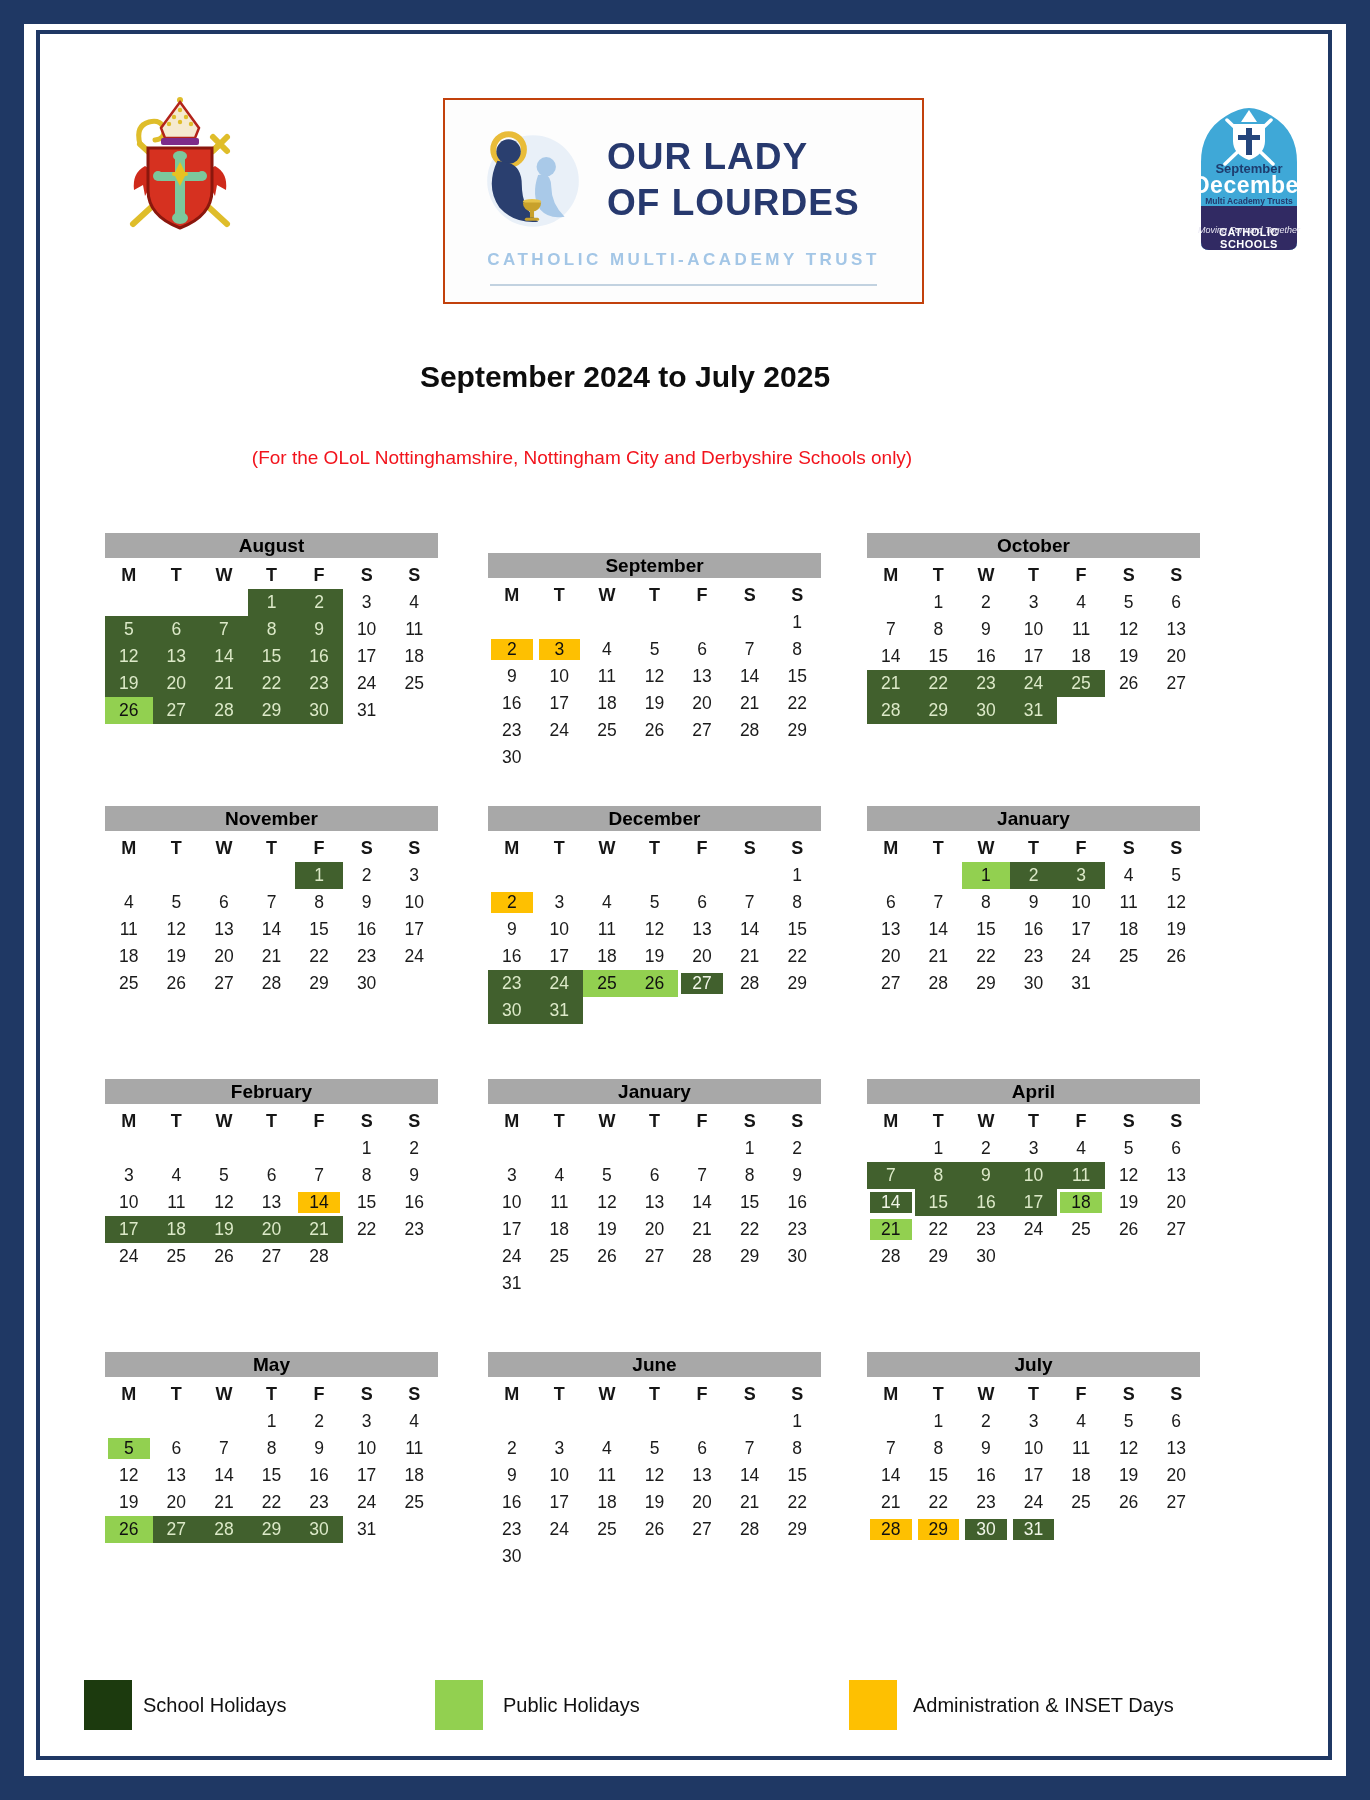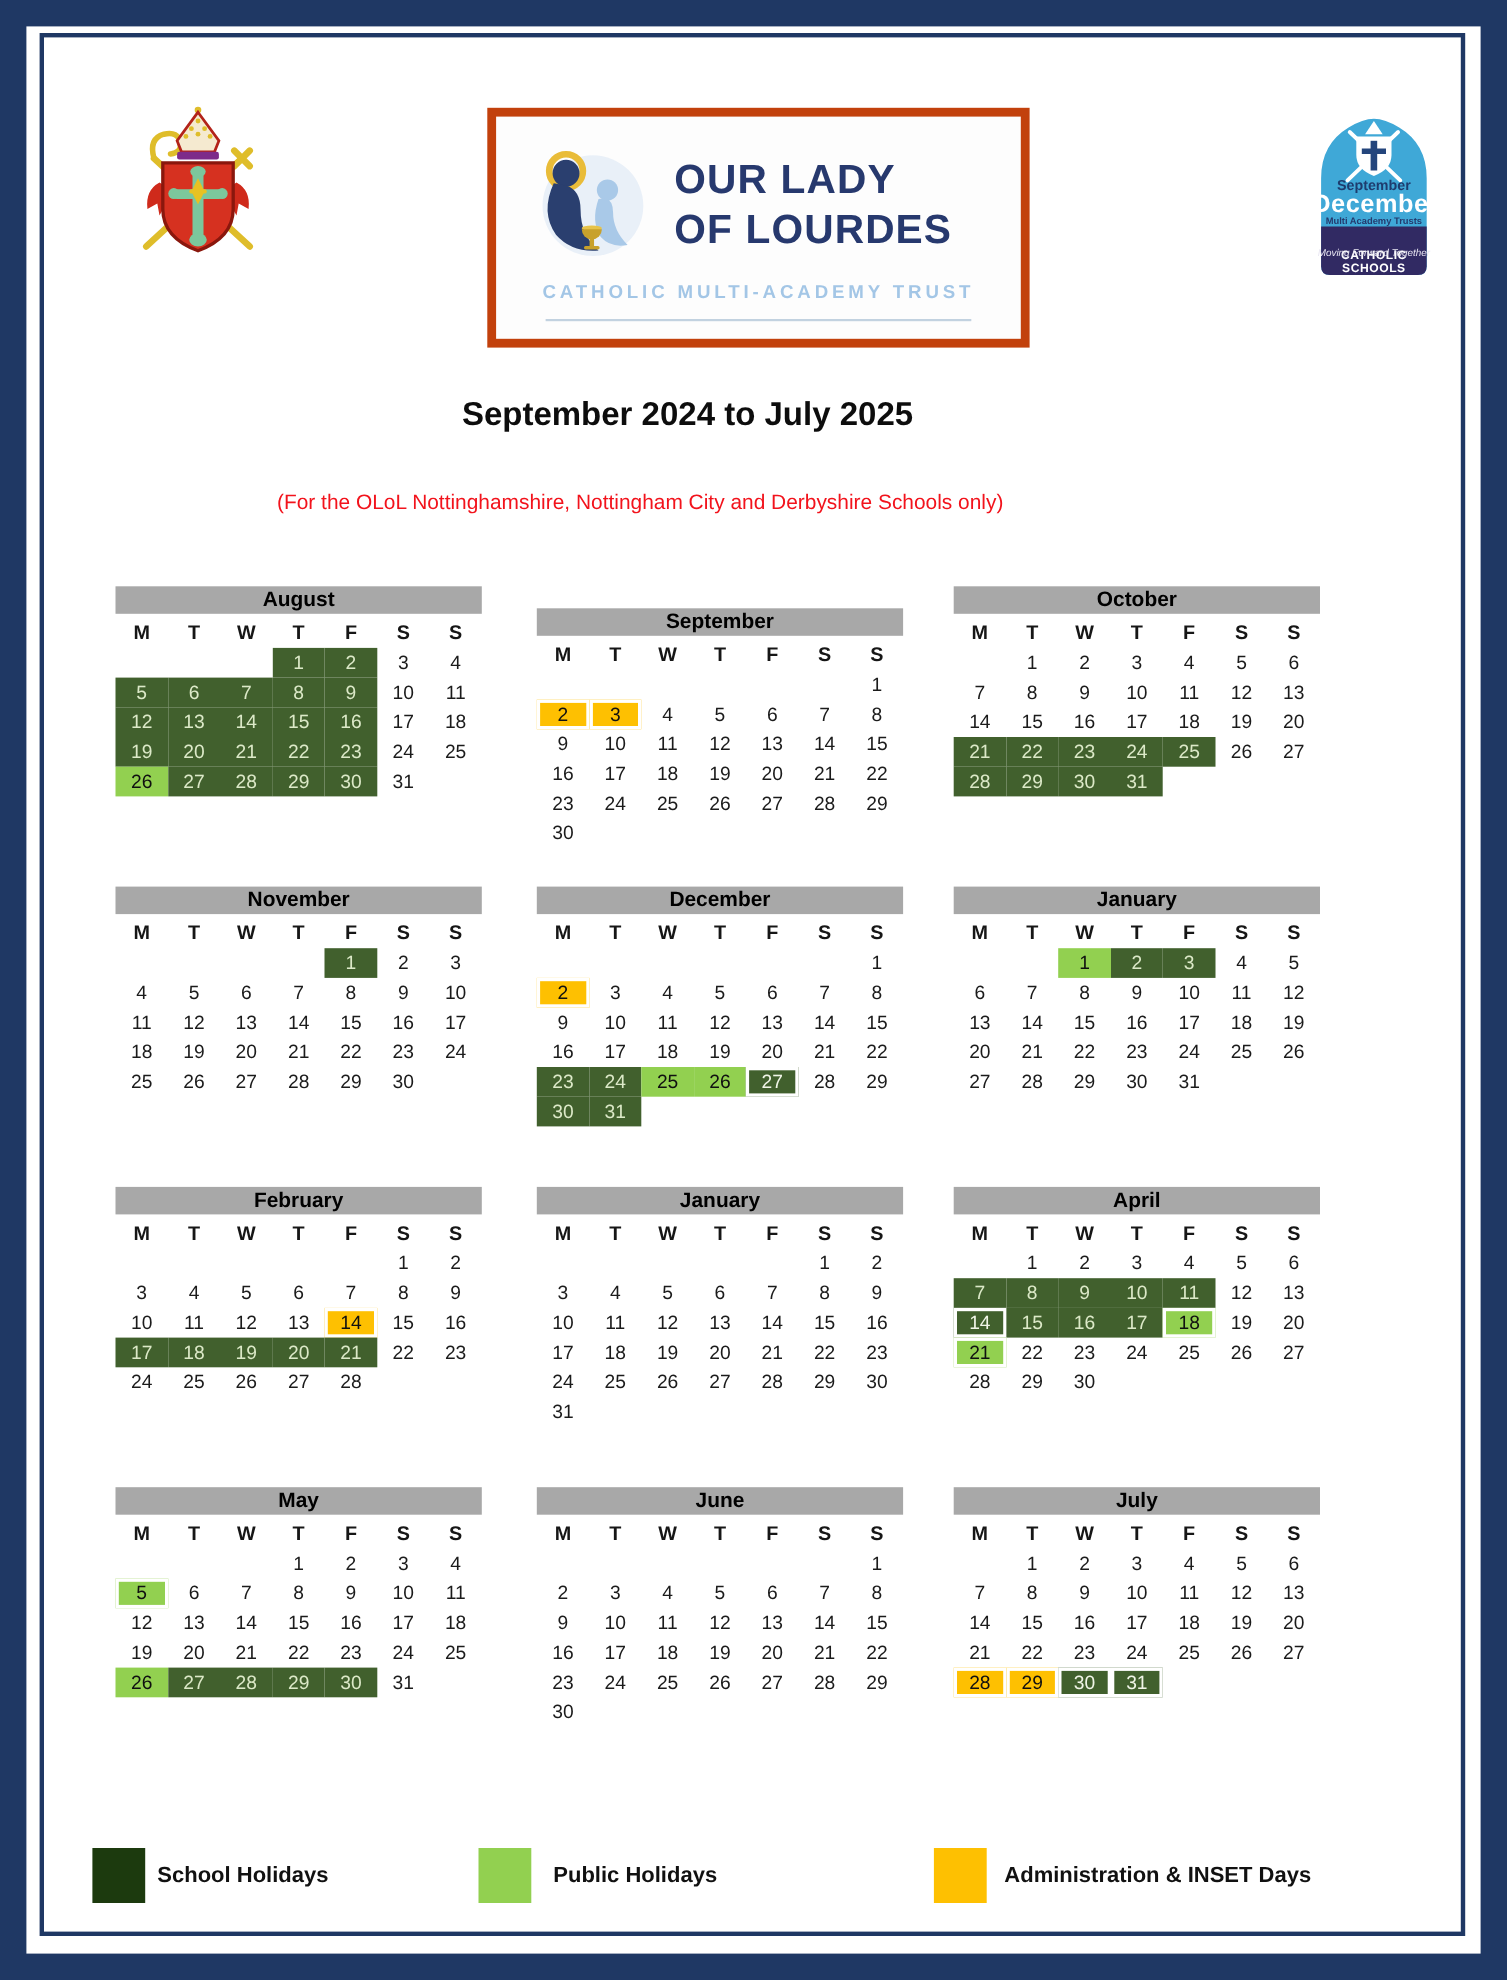--- a/index.html
+++ b/index.html
@@ -9,21 +9,21 @@
   }
   html,body{margin:0;padding:0;background:var(--navy);}
   #root{position:relative;width:1370px;height:1800px;background:#ffffff;overflow:hidden;
         font-family:"Liberation Sans",sans-serif;}
   .frame-outer{position:absolute;inset:0;border:24px solid var(--navy);pointer-events:none;z-index:60;}
   .frame-inner{position:absolute;left:36px;top:30px;right:38px;bottom:40px;border:4px solid var(--navy);
         pointer-events:none;z-index:60;}
 
   
   .crest{position:absolute;left:105px;top:96px;width:150px;height:145px;}
-  .logo-box{position:absolute;left:443px;top:98px;width:477px;height:202px;border:8px solid #c2410c;background:#fdfdfd;}
+  .logo-box{position:absolute;left:443px;top:98px;width:477px;height:202px;border:2px solid #c2410c;background:#fdfdfd;}
   .logo-icon{position:absolute;left:30px;top:22px;width:114px;height:114px;}
   .logo-line1{position:absolute;left:162px;top:36px;font-size:37px;font-weight:700;color:var(--logo-navy);letter-spacing:1px;}
   .logo-line2{position:absolute;left:162px;top:82px;font-size:37px;font-weight:700;color:var(--logo-navy);letter-spacing:1px;}
   .logo-subline{position:absolute;left:0;top:150px;width:100%;text-align:center;font-size:17px;font-weight:700;
         letter-spacing:3.5px;color:var(--logo-blue);}
   .logo-rule{position:absolute;left:45px;right:45px;top:184px;height:2px;background:#c2d2e0;}
 
   .badge{position:absolute;left:1193px;top:104px;width:112px;height:146px;}
   .badge svg{position:absolute;inset:0;}
   .badge .bt{position:absolute;left:0;width:100%;text-align:center;}
@@ -46,21 +46,21 @@
   .dc.school_boxed{background:var(--school);color:#f0f5e7;border:3px solid #fff;line-height:21px;}
   .dc.public{background:var(--public);color:#101010;}
   .dc.public_boxed{background:var(--public);color:#101010;border:3px solid #fff;line-height:21px;}
   .dc.inset{background:var(--inset);color:#101010;border:3px solid #fff;line-height:21px;}
 
   
   .lg-swatch{position:absolute;top:1680px;width:48px;height:50px;}
   .lg-swatch.school_legend{background:var(--legend-school);}
   .lg-swatch.public{background:var(--public);}
   .lg-swatch.inset{background:var(--inset);}
-  .lg-label{position:absolute;top:1680px;height:50px;line-height:50px;font-size:20px;color:#111;font-weight:bold;}
+  .lg-label{position:absolute;top:1680px;height:50px;line-height:50px;font-size:20px;color:#111;}
 </style>
 </head>
 <body>
 
 <div id="root">
 
   <svg class="crest" viewBox="0 0 150 145">
     <path d="M35,48 L122,128" stroke="#dfbd2a" stroke-width="6" stroke-linecap="round"></path>
     <path d="M115,48 L28,128" stroke="#dfbd2a" stroke-width="6" stroke-linecap="round"></path>
     <path d="M35,48 q-5,-18 9,-22 q13,-3 15,8 q1,9 -9,10" stroke="#dfbd2a" stroke-width="5" fill="none" stroke-linecap="round"></path>

